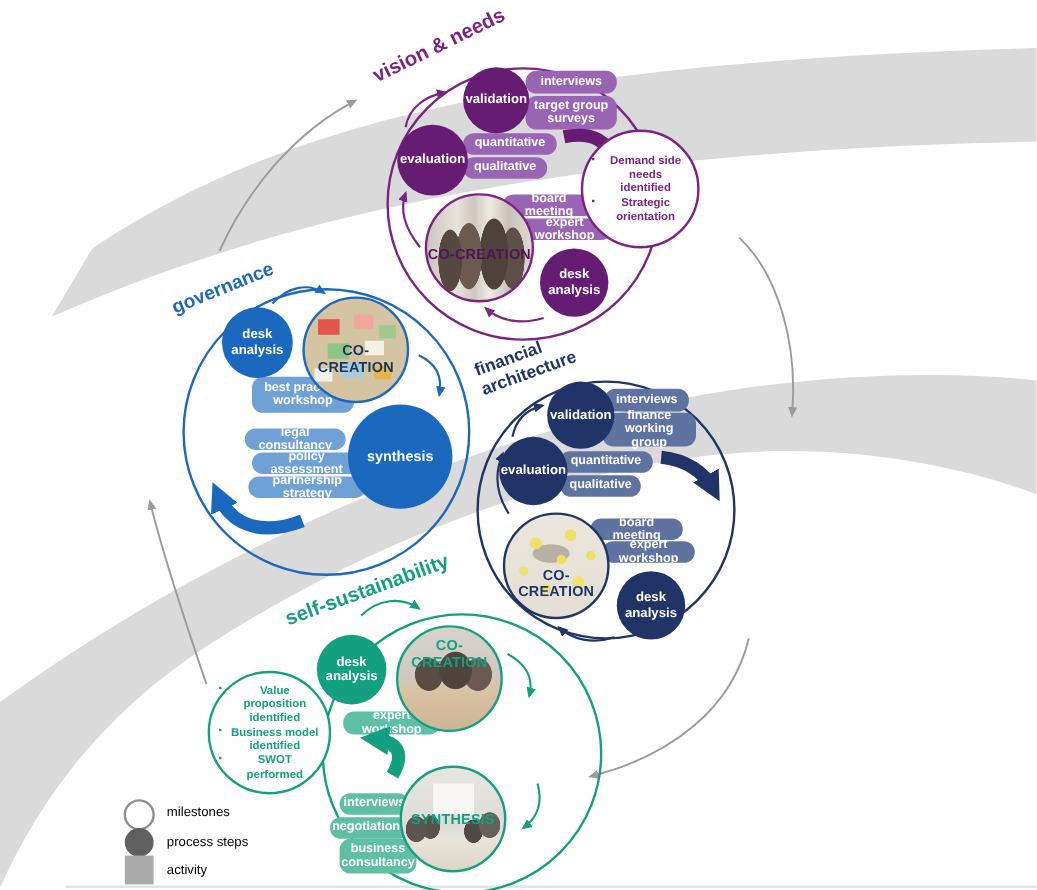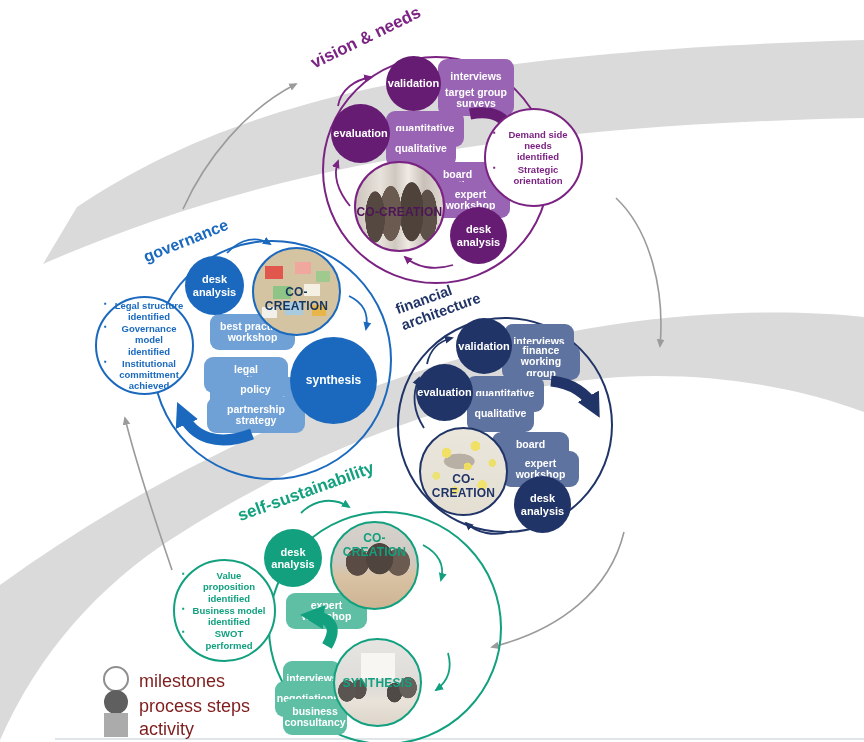--- a/index.html
+++ b/index.html
@@ -6,21 +6,21 @@
   #canvas{position:relative;width:864px;height:742px;background:#fff;overflow:hidden;
           font-family:"Liberation Sans","DejaVu Sans",sans-serif;}
   svg{position:absolute;left:0;top:0;}
   #under{z-index:1;}
   #arrows{z-index:4;}
   .cluster{position:absolute;inset:0;pointer-events:none;}
   .cluster > *{position:absolute;}
   .ring{border-radius:50%;border:2px solid;box-sizing:border-box;z-index:2;background:transparent;}
   .pill{border-radius:9px;color:#fff;font-weight:bold;font-size:10.5px;line-height:1.08;
         display:flex;align-items:center;justify-content:center;text-align:center;
-        box-sizing:border-box;padding:18px 4px;z-index:3;}
+        box-sizing:border-box;padding:1px 4px;z-index:3;}
   .step{border-radius:50%;color:#fff;font-weight:bold;font-size:11px;line-height:1.1;
         display:flex;align-items:center;justify-content:center;text-align:center;
         box-sizing:border-box;padding:3px;z-index:5;}
   .photo{border-radius:50%;box-sizing:border-box;overflow:hidden;z-index:5;background-repeat:no-repeat;}
   .photo span{position:absolute;left:0;right:0;text-align:center;font-weight:bold;font-size:12px;letter-spacing:.2px;}
   .mile{border-radius:50%;background:#fff;border:2.5px solid;box-sizing:border-box;
         display:flex;align-items:center;justify-content:center;z-index:5;}
   .mile ul{list-style:none;margin:0;padding:0 7px;}
   .mile li{position:relative;padding-left:9px;text-align:center;font-weight:bold;
            font-size:9.5px;line-height:1.18;margin:1px 0;}
@@ -139,21 +139,21 @@
     background-position:50% 22%,0 0,0 0,0 0,0 0,0 0;}
   #s-syn span{top:42%;color:#12A07F;}
   #s-mile{left:173px;top:559px;width:103px;height:103px;}
 
   
   #legend{position:absolute;inset:0;pointer-events:none;z-index:5;}
   #legend > *{position:absolute;}
   #lg-c1{left:103px;top:666px;width:26px;height:26px;border-radius:50%;border:2px solid #8F8F8F;background:#fff;box-sizing:border-box;}
   #lg-c2{left:104px;top:690px;width:24px;height:24px;border-radius:50%;background:#5F5F5F;}
   #lg-sq{left:104px;top:713px;width:24px;height:24px;background:#ABABAB;}
-  .lg-label{left:139px;font-size:18px;color:#7f1d1d;}
+  .lg-label{left:139px;font-size:11px;color:#000000;}
   #lg-t1{top:671px;}
   #lg-t2{top:696px;}
   #lg-t3{top:719px;}
 </style>
 </head>
 <body>
 
 <div id="canvas">
 
   <svg id="under" width="864" height="742" viewBox="0 0 864 742">
@@ -199,27 +199,20 @@
     <div id="g-title" class="ctitle c-g">governance</div>
     <div id="g-p1" class="pill pill-g">best practice workshop</div>
     <div id="g-p2" class="pill pill-g">legal consultancy</div>
     <div id="g-p3" class="pill pill-g">policy assessment</div>
     <div id="g-p4" class="pill pill-g">partnership strategy</div>
     <div id="g-c1" class="step fill-g">desk analysis</div>
     <div id="g-c2" class="step fill-g">synthesis</div>
     <div id="g-photo" class="photo">
       <span>CO-CREATION</span>
     </div>
-    <div id="g-mile" class="mile c-g">
-      <ul>
-        <li>Legal structure identified</li>
-        <li>Governance model identified</li>
-        <li>Institutional committment achieved</li>
-      </ul>
-    </div>
   </div>
 
   <div class="cluster">
     <div id="f-ring" class="ring c-f"></div>
     <div id="f-title" class="ctitle c-f">financial architecture</div>
     <div id="f-p1" class="pill pill-f">interviews</div>
     <div id="f-p2" class="pill pill-f">finance working group</div>
     <div id="f-p3" class="pill pill-f">quantitative</div>
     <div id="f-p4" class="pill pill-f">qualitative</div>
     <div id="f-p5" class="pill pill-f">board meeting</div>

